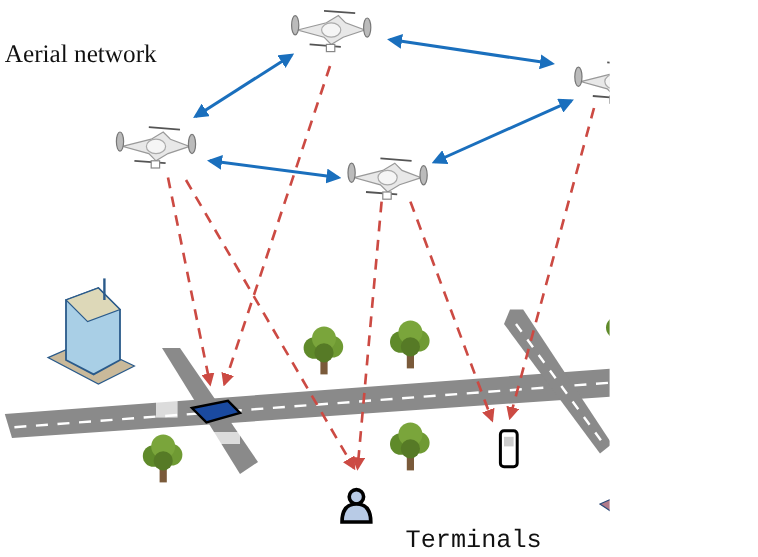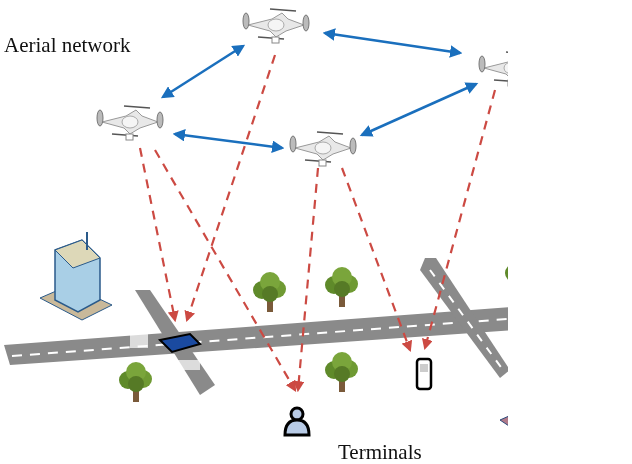--- a/index.html
+++ b/index.html
@@ -100,14 +100,14 @@
     <line x1="362" y1="135" x2="476" y2="84" marker-start="url(#ab)" marker-end="url(#ab)"></line>
   </g>
 
   <use href="#drone" x="276" y="25"></use>
   <use href="#drone" x="130" y="122"></use>
   <use href="#drone" x="323" y="148"></use>
   <use href="#drone" x="512" y="68"></use>
 </svg>
 
 <div class="label" style="left:4px; top:33px;">Aerial network</div>
-<div class="label" style="left:338px; top:440px;">Terminals</div>
+<div class="label" style="left:338px; top:440px;font-family:Liberation Mono, monospace;">Terminals</div>
 </div>
 
 </body></html>

